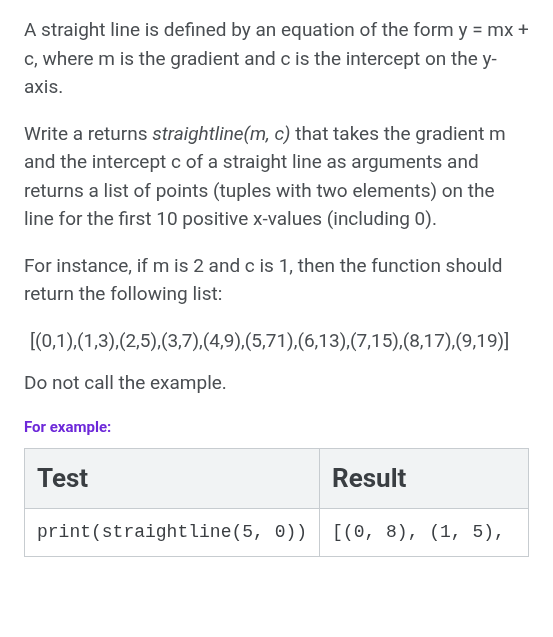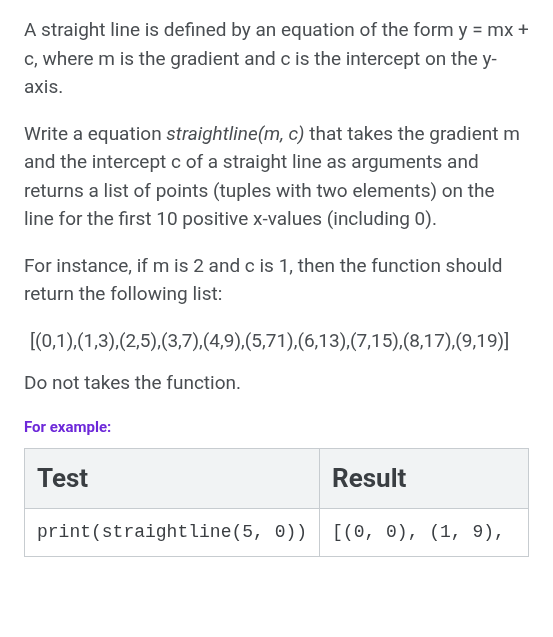--- a/index.html
+++ b/index.html
@@ -65,45 +65,45 @@
     }
   </style>
 </head>
 <body>
 
 <div class="para">
   <span>A straight line is defined by an equation of the form y = mx + c, where m is the gradient and c is the intercept on the y-axis.</span>
 </div>
 
 <div class="para">
-  <span>Write a equation </span><span class="italic">straightline(m, c)</span><span> that takes the gradient m and the intercept c of a straight line as arguments and returns a list of points (tuples with two elements) on the line for the first 10 positive x-values (including 0).</span>
+  <span>Write a returns </span><span class="italic">straightline(m, c)</span><span> that takes the gradient m and the intercept c of a straight line as arguments and returns a list of points (tuples with two elements) on the line for the first 10 positive x-values (including 0).</span>
 </div>
 
 <div class="para">
   <span>For instance, if m is 2 and c is 1, then the function should return the following list:</span>
 </div>
 
 <div class="example-list">
   <span>[(0,1),(1,3),(2,5),(3,7),(4,9),(5,71),(6,13),(7,15),(8,17),(9,19)]</span>
 </div>
 
 <div class="para">
-  <span>Do not takes the function.</span>
+  <span>Do not call the example.</span>
 </div>
 
 <div class="for-example">
   <span>For example:</span>
 </div>
 
 <table class="exampletable">
   <thead>
     <tr>
       <th class="cell-test">Test</th>
       <th class="cell-result">Result</th>
     </tr>
   </thead>
   <tbody>
     <tr>
       <td class="cell-test">print(straightline(5, 0))</td>
-      <td class="cell-result">[(0, 0), (1, 9),</td>
+      <td class="cell-result">[(0, 8), (1, 5),</td>
     </tr>
   </tbody>
 </table>
 
 </body></html>

